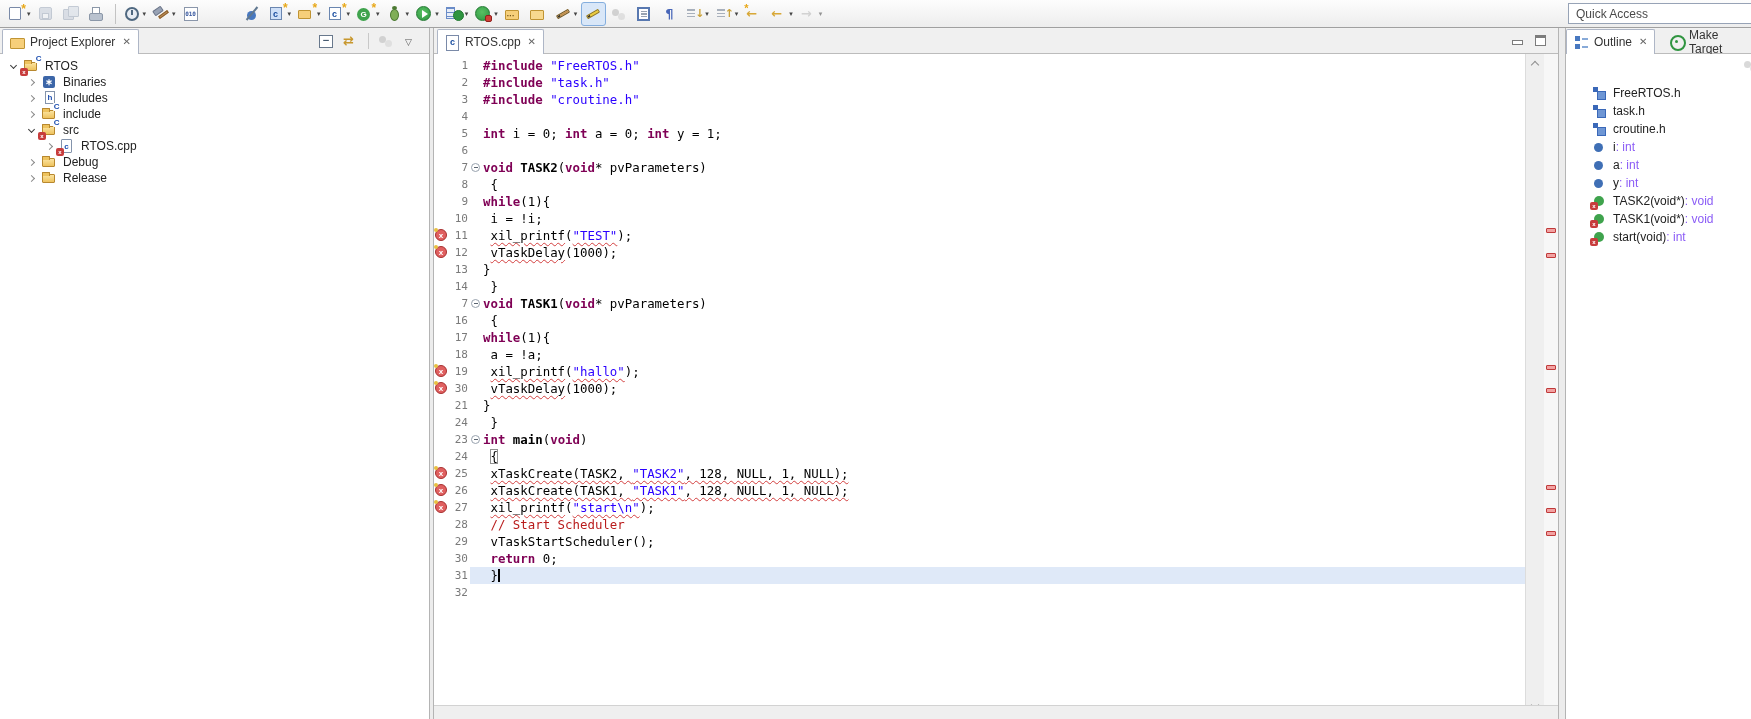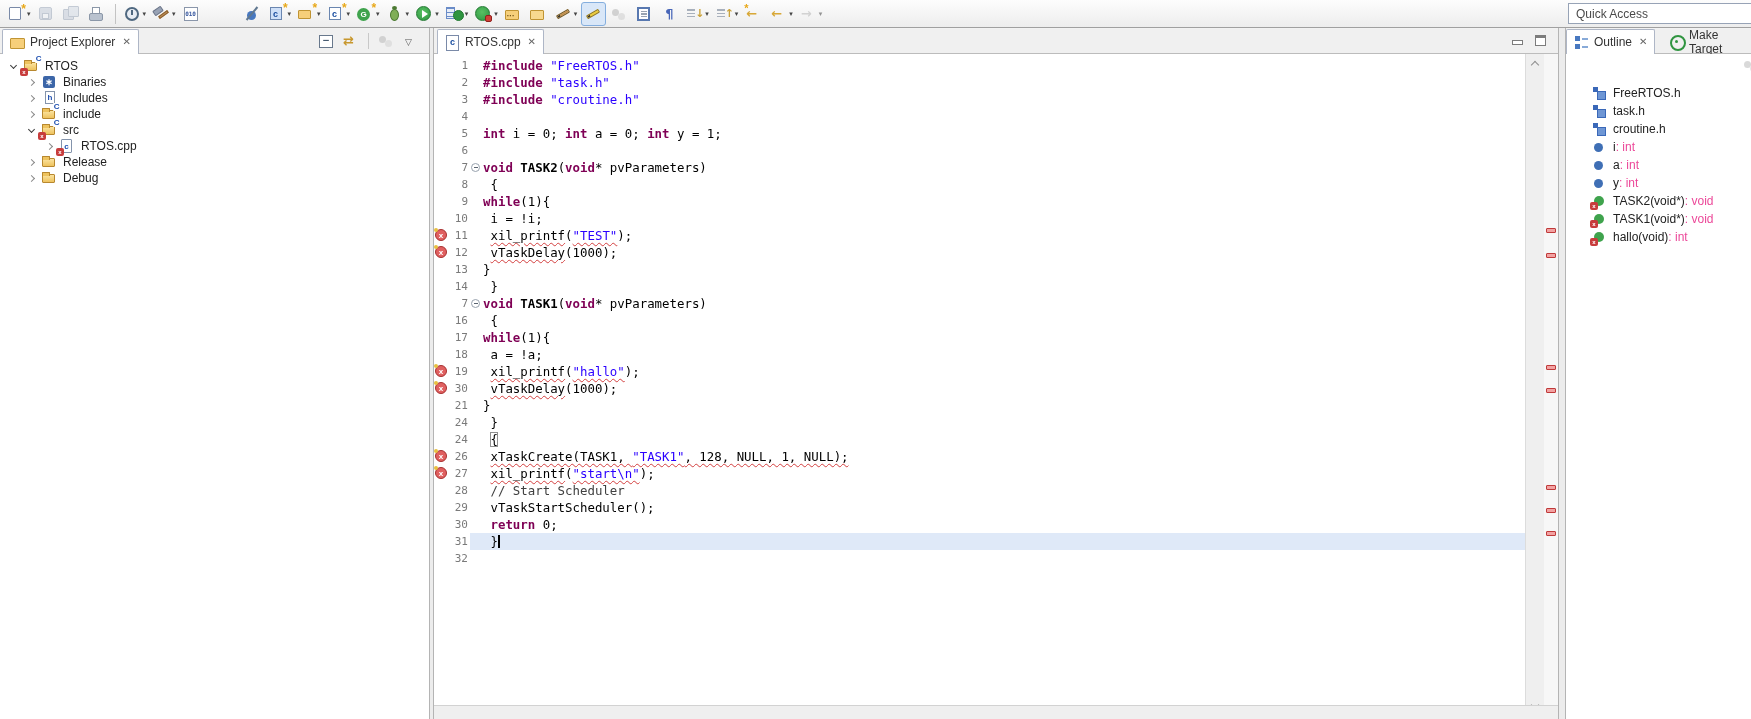--- a/index.html
+++ b/index.html
@@ -143,35 +143,35 @@
   #pe-tree{padding:4px 0 0 5px;}
   #ol-list{padding:30px 0 0 26px;text-align:right;}
   .oitem{display:flex;align-items:center;height:18px;}
   .oic{position:relative;width:15px;height:14px;flex:none;margin-right:6px;}
   .oi-inc::before{content:"";position:absolute;left:1px;top:1px;width:5px;height:5px;background:#3a68b8;}
   .oi-inc::after{content:"";position:absolute;left:5px;top:5px;width:7px;height:7px;background:#6e96d4;border:1px solid #3a68b8;}
   .oi-var::before{content:"";position:absolute;left:2px;top:3px;width:9px;height:9px;border-radius:50%;background:#3f6fb5;}
   .oi-fn::before,.oi-fn-err::before{content:"";position:absolute;left:2px;top:2px;width:10px;height:10px;border-radius:50%;background:#3fa34d;}
   .oi-fn-err::after{content:"x";position:absolute;left:-2px;bottom:-2px;width:8px;height:8px;background:#c73c3c;border-radius:2px;
         color:#fff;font:bold 6px/8px "Liberation Sans",sans-serif;text-align:center;}
-  .otype{color:#ec4899;}
+  .otype{color:#8b5cf6;}
   #ol-tools{position:absolute;right:8px;top:4px;}
 
   
   #code{position:absolute;left:434px;top:57px;width:1091px;}
   .cl{display:flex;height:17px;align-items:stretch;}
   .gcell1{flex:none;width:15px;position:relative;}
   .ln{flex:none;width:21px;text-align:right;padding-right:2px;color:#7a7a7a;
       font:11px/17px "DejaVu Sans Mono",monospace;}
   .gcell2{flex:none;width:11px;position:relative;}
   .codet{flex:1;white-space:pre;font:12.4px/17px "DejaVu Sans Mono",monospace;color:#000;padding-left:2px;}
   .cl.cur .codet,.cl.cur .gcell2{background:#dfe9f8;}
   .codet .kw,.codet .pp{color:#7f0055;font-weight:bold;}
   .codet .str{color:#2a00ff;}
-  .codet .com{color:#404040;}
+  .codet .com{color:#b91c1c;}
   .codet .fn{font-weight:bold;}
   .codet .brk{outline:1px solid #909090;outline-offset:-1px;}
   .q{text-decoration-line:underline;text-decoration-style:wavy;text-decoration-color:#d33f3f;
      text-decoration-thickness:1px;text-underline-offset:2px;}
   .caret{display:inline-block;width:2px;height:13px;background:#000;vertical-align:-2px;}
   .gerr{position:absolute;left:1px;top:2px;width:12px;height:12px;background:#e06060;border:1px solid #a83030;border-radius:50%;
         color:#fff;font:bold 8px/11px "Liberation Sans",sans-serif;text-align:center;}
   .gerr::before{content:"x";}
   .gerr::after{content:"";position:absolute;left:-2px;top:-2px;width:4px;height:4px;border-radius:50%;background:#e8c040;}
   .gfold{position:absolute;left:1px;top:4px;width:9px;height:9px;border:1px solid #98a2ae;border-radius:50%;background:#fff;}
@@ -386,28 +386,28 @@
             <span class="sh sh-doc">c</span>
             <span class="bd bd-x">x</span>
           </span>
           <span class="tlabel">RTOS.cpp</span>
         </div>
         <div class="titem" style="padding-left: 21px;">
           <span class="chev"></span>
           <span class="pi">
             <span class="sh sh-folder"></span>
           </span>
-          <span class="tlabel">Release</span>
+          <span class="tlabel">Debug</span>
         </div>
         <div class="titem" style="padding-left: 21px;">
           <span class="chev"></span>
           <span class="pi">
             <span class="sh sh-folder"></span>
           </span>
-          <span class="tlabel">Debug</span>
+          <span class="tlabel">Release</span>
         </div>
       </div>
   </div>
 
   <div id="ed-body" class="body"></div>
   <div id="code">
       <div class="cl">
         <span class="gcell1"></span>
         <span class="ln">1</span>
         <span class="gcell2"></span>
@@ -546,23 +546,39 @@
         <span class="codet"><span class="pl">}</span></span>
       </div>
       <div class="cl">
         <span class="gcell1"></span>
         <span class="ln">24</span>
         <span class="gcell2"></span>
         <span class="codet"><span class="pl"> }</span></span>
       </div>
       <div class="cl">
         <span class="gcell1"></span>
+        <span class="ln">23</span>
+        <span class="gcell2">
+          <span class="gfold"></span>
+        </span>
+        <span class="codet"><span class="kw">int</span><span class="pl"> </span><span class="fn">main</span><span class="pl">(</span><span class="kw">void</span><span class="pl">)</span></span>
+      </div>
+      <div class="cl">
+        <span class="gcell1"></span>
         <span class="ln">24</span>
         <span class="gcell2"></span>
         <span class="codet"><span class="pl"> </span><span class="brk">{</span></span>
+      </div>
+      <div class="cl">
+        <span class="gcell1">
+          <span class="gerr"></span>
+        </span>
+        <span class="ln">25</span>
+        <span class="gcell2"></span>
+        <span class="codet"><span class="pl"> </span><span class="pl q">xTaskCreate(TASK2, </span><span class="str q">"TASK2"</span><span class="pl q">, 128, NULL, 1, NULL);</span></span>
       </div>
       <div class="cl">
         <span class="gcell1">
           <span class="gerr"></span>
         </span>
         <span class="ln">26</span>
         <span class="gcell2"></span>
         <span class="codet"><span class="pl"> </span><span class="pl q">xTaskCreate(TASK1, </span><span class="str q">"TASK1"</span><span class="pl q">, 128, NULL, 1, NULL);</span></span>
       </div>
       <div class="cl">
@@ -656,21 +672,21 @@
           <span class="olabel">TASK2(void*)</span>
           <span class="otype"> : void</span>
         </div>
         <div class="oitem">
           <span class="oic oi-fn-err"></span>
           <span class="olabel">TASK1(void*)</span>
           <span class="otype"> : void</span>
         </div>
         <div class="oitem">
           <span class="oic oi-fn-err"></span>
-          <span class="olabel">hallo(void)</span>
+          <span class="olabel">start(void)</span>
           <span class="otype"> : int</span>
         </div>
       </div>
   </div>
 
   <div id="sash-l" class="sash"></div>
   <div id="sash-r" class="sash"></div>
 </div>
 
 </body></html>

